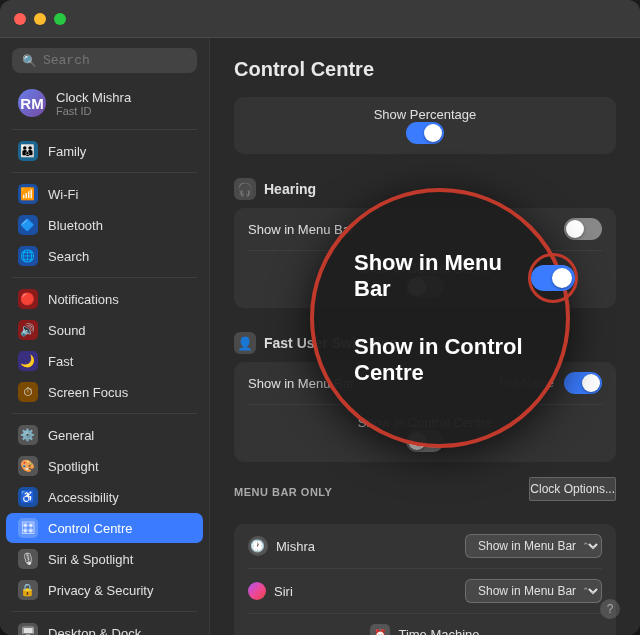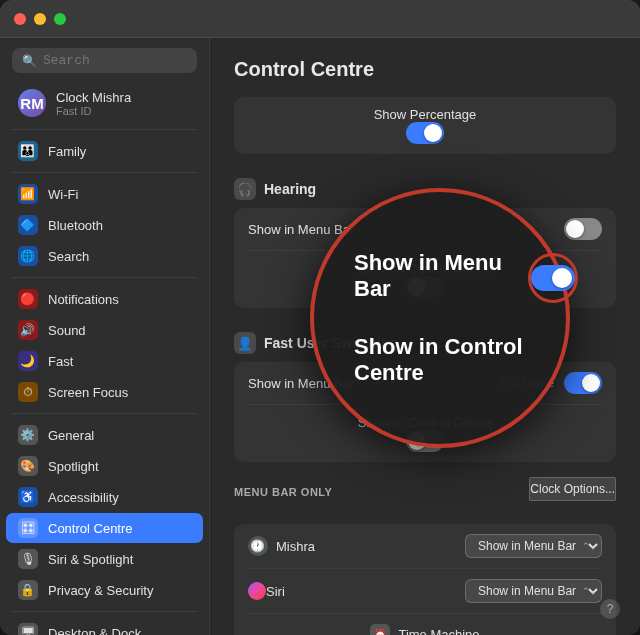--- a/index.html
+++ b/index.html
@@ -568,21 +568,21 @@
             <span class="setting-label">Mishra</span>
           </div>
           <div class="dropdown-wrapper">
             <select>
               <option>Show in Menu Bar</option>
             </select>
           </div>
         </div>
 
         <div class="setting-row">
-          <div style="display: flex; align-items: center; gap: 0;">
+          <div style="display: flex; align-items: center; gap: 8px;">
             <div class="siri-dot"></div>
             <span class="setting-label">Siri</span>
           </div>
           <div class="dropdown-wrapper">
             <select>
               <option>Show in Menu Bar</option>
             </select>
           </div>
         </div>
 

